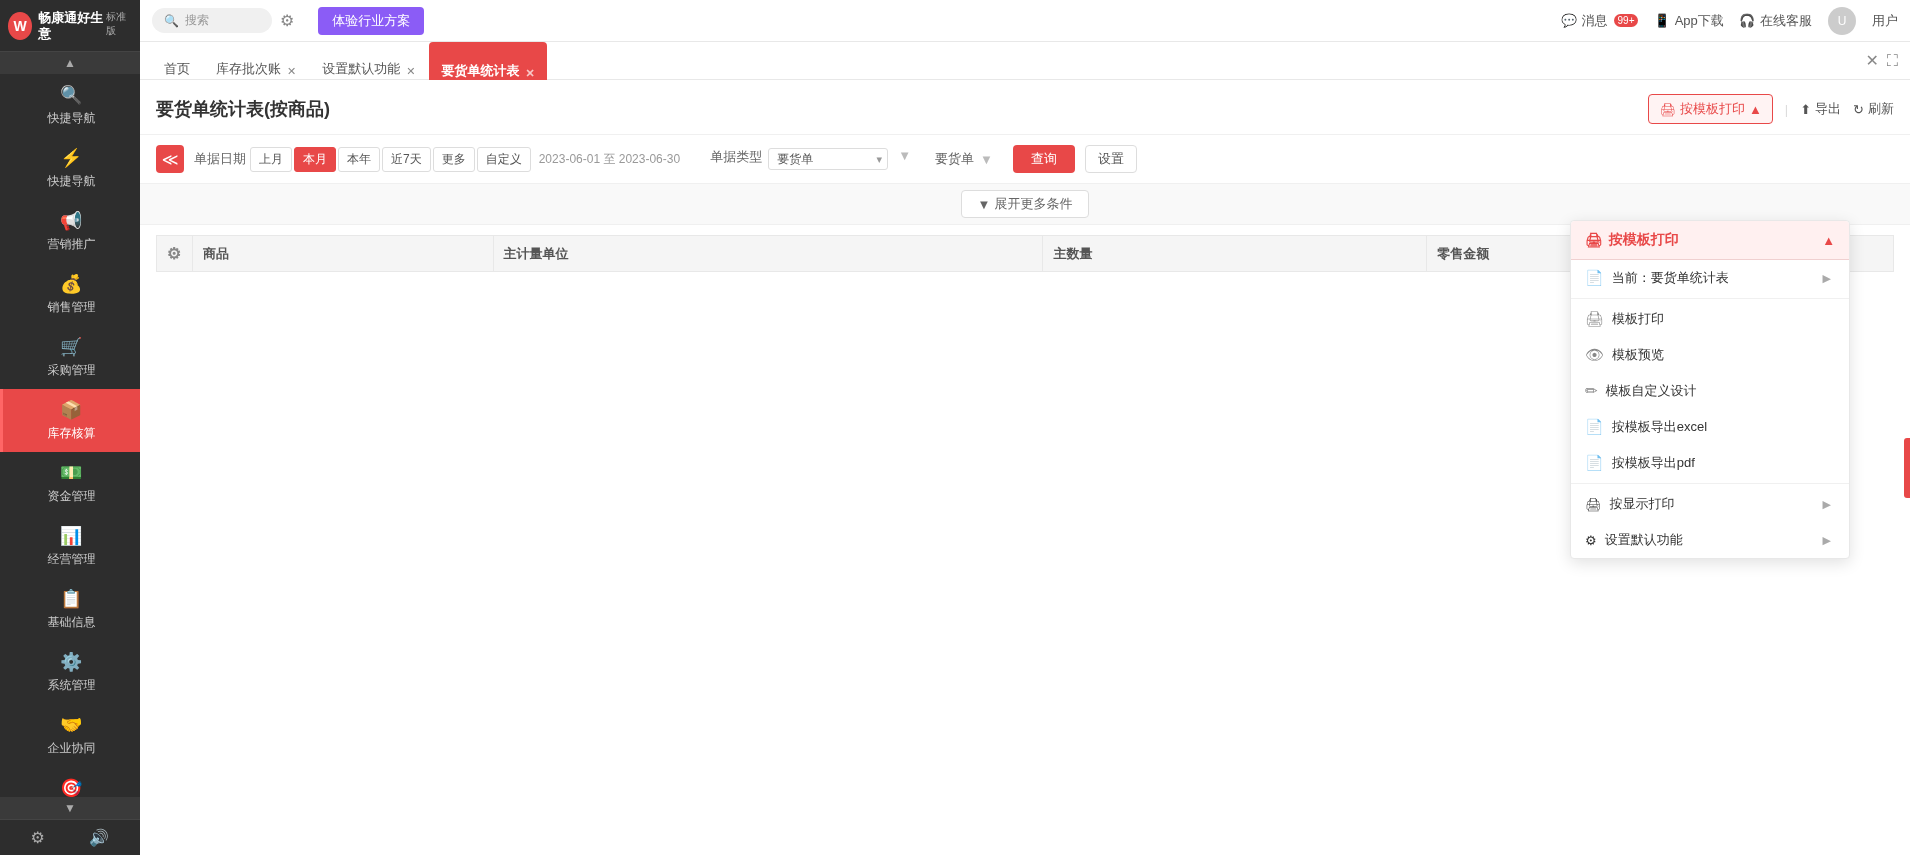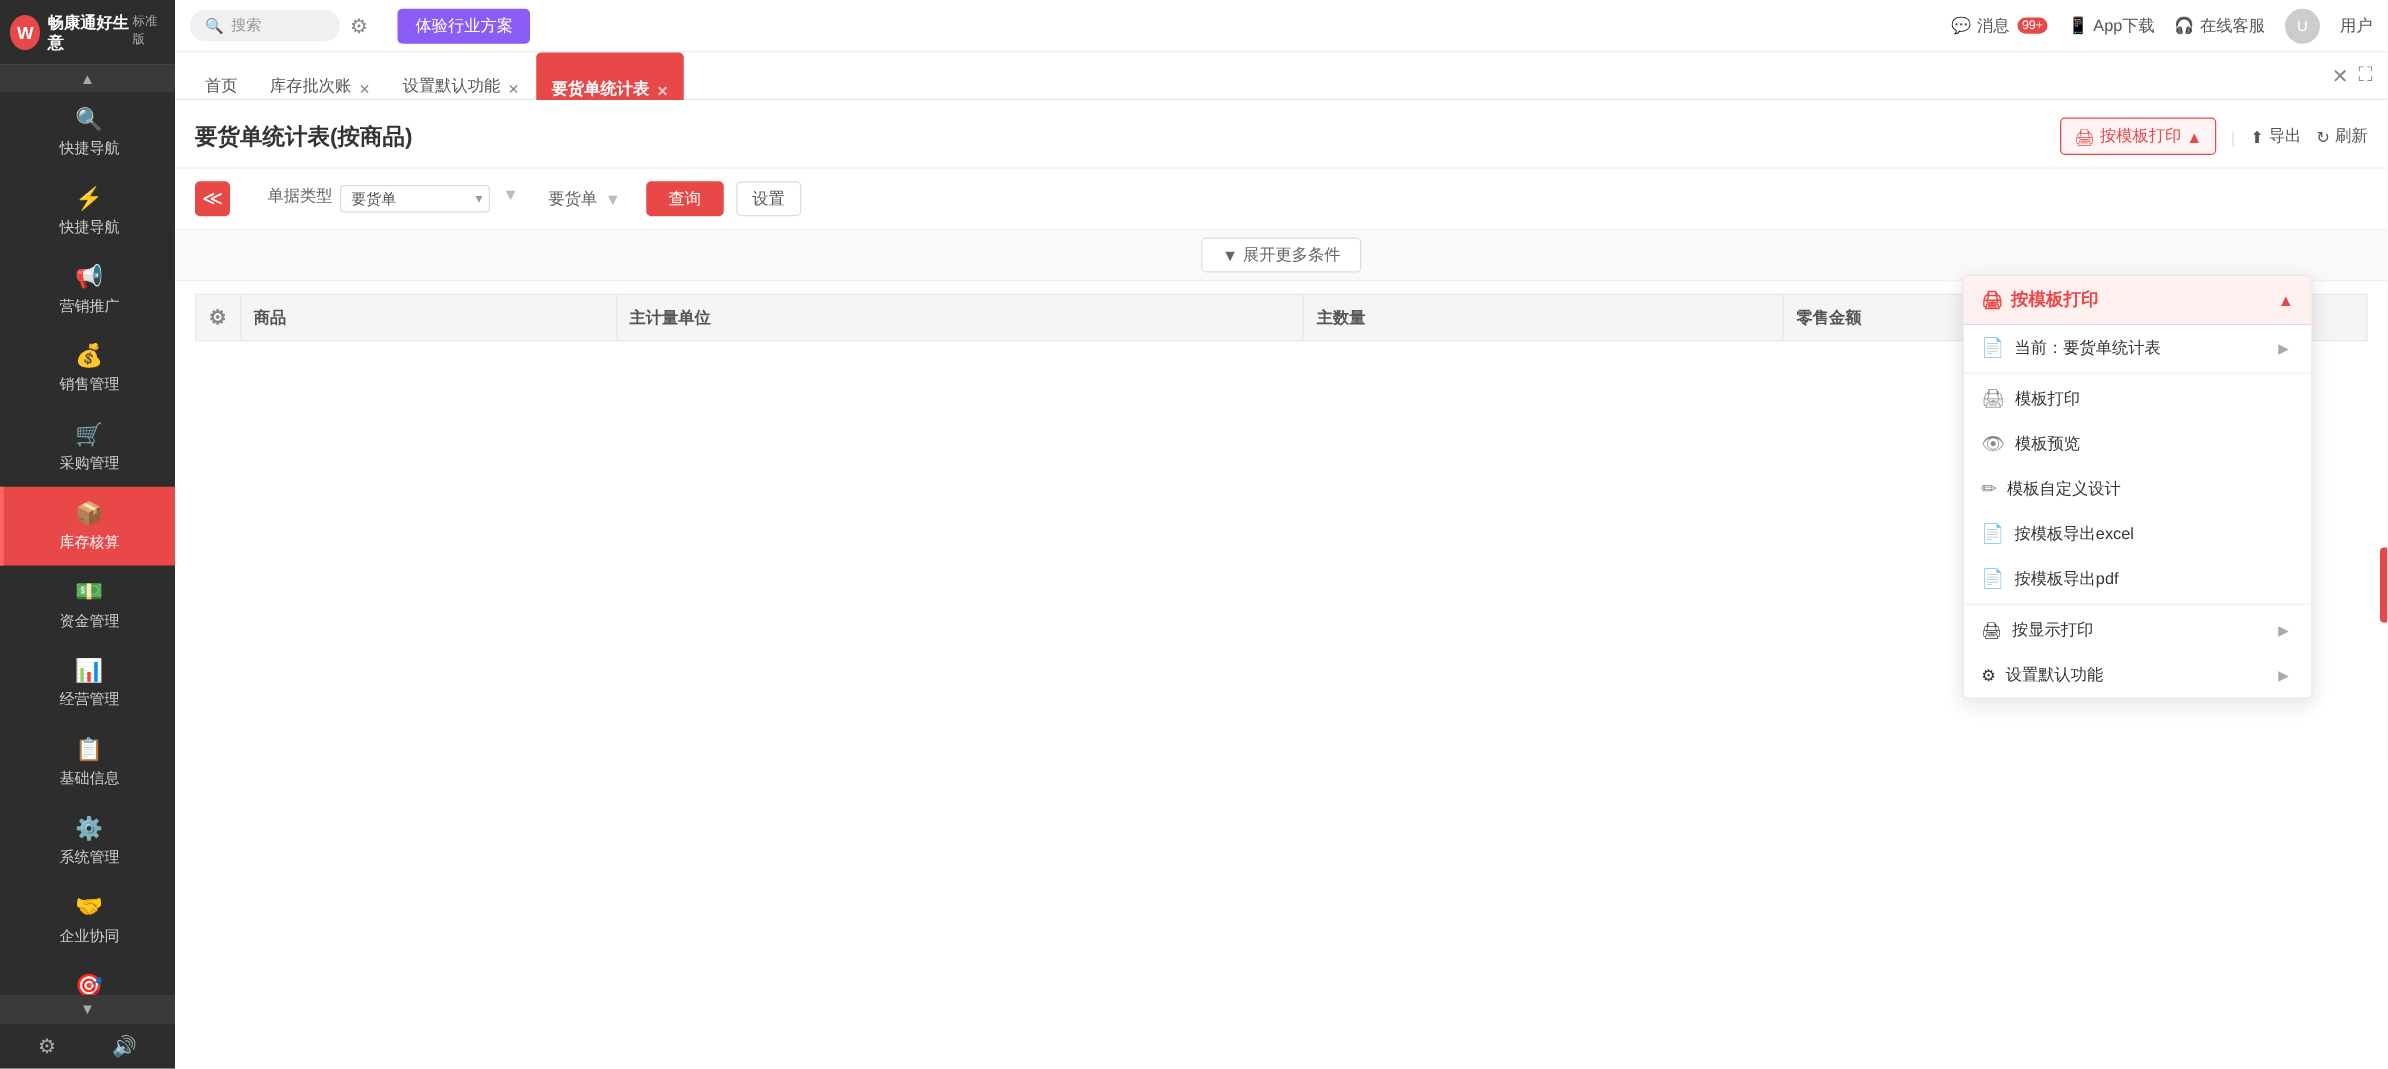--- a/index.html
+++ b/index.html
@@ -425,20 +425,32 @@
         <div class="btn-refresh">
           <span>↻</span>
           <span>刷新</span>
         </div>
       </div>
     </div>
 
     <div class="filter-bar">
       <div class="filter-expand-btn">
         <span>≪</span>
+      </div>
+      <div class="filter-date-group">
+        <span class="filter-label">单据日期</span>
+        <div class="filter-date-btns">
+          <button class="date-btn">上月</button>
+          <button class="date-btn active">本月</button>
+          <button class="date-btn">本年</button>
+          <button class="date-btn">近7天</button>
+          <button class="date-btn">更多</button>
+          <button class="date-btn">自定义</button>
+        </div>
+        <span class="date-range">2023-06-01 至 2023-06-30</span>
       </div>
       <div class="filter-type-group">
         <span class="filter-label">单据类型</span>
         <div class="filter-select-wrap">
           <select class="filter-select">
             <option value="yaohuodan">要货单</option>
           </select>
         </div>
         <span style="color:#bbb; margin: 0 4px;">▼</span>
       </div>

